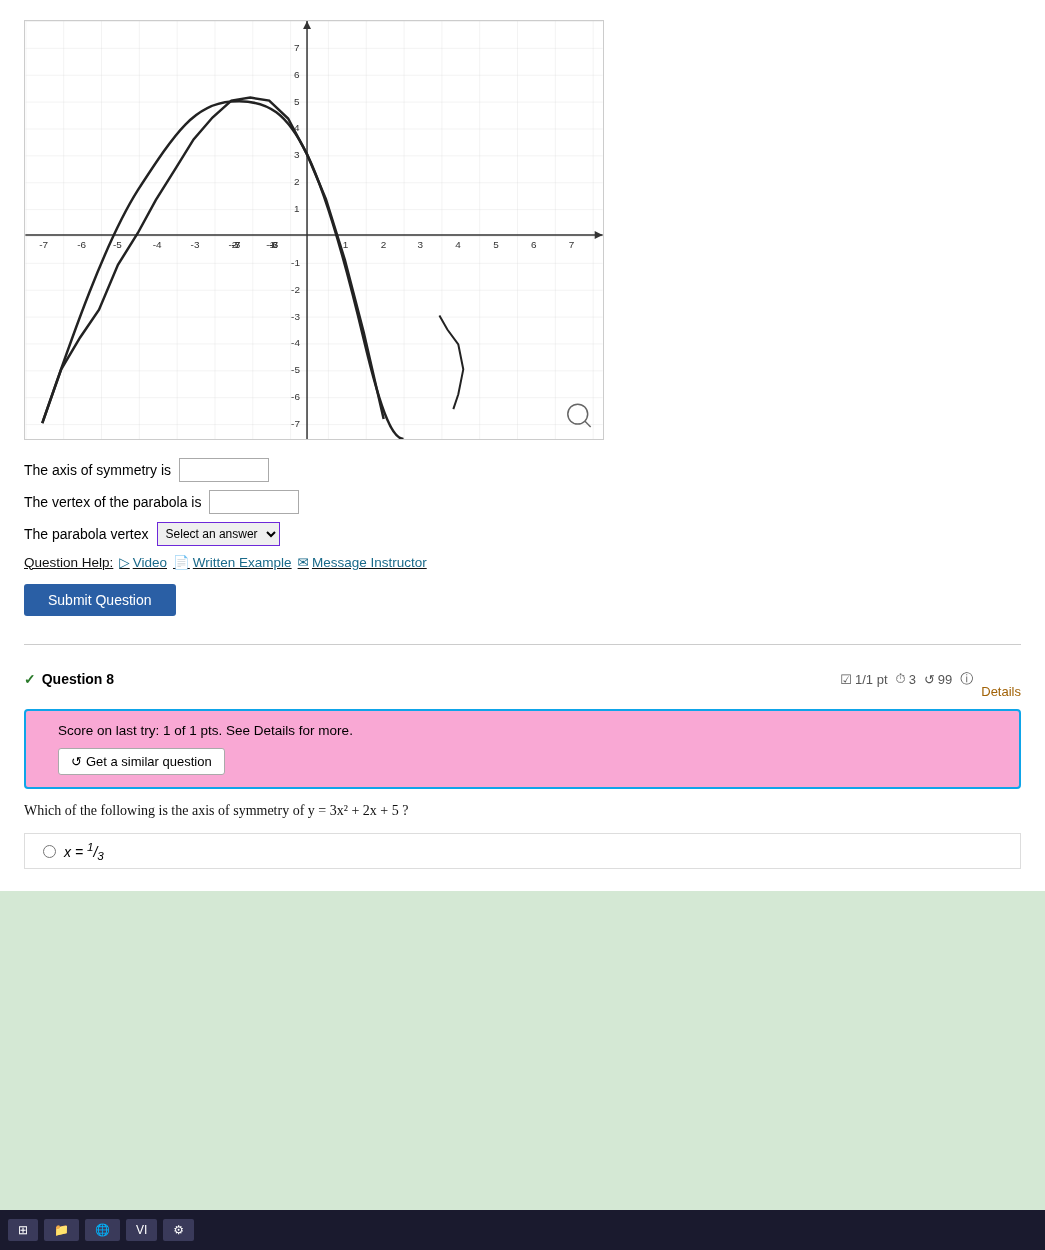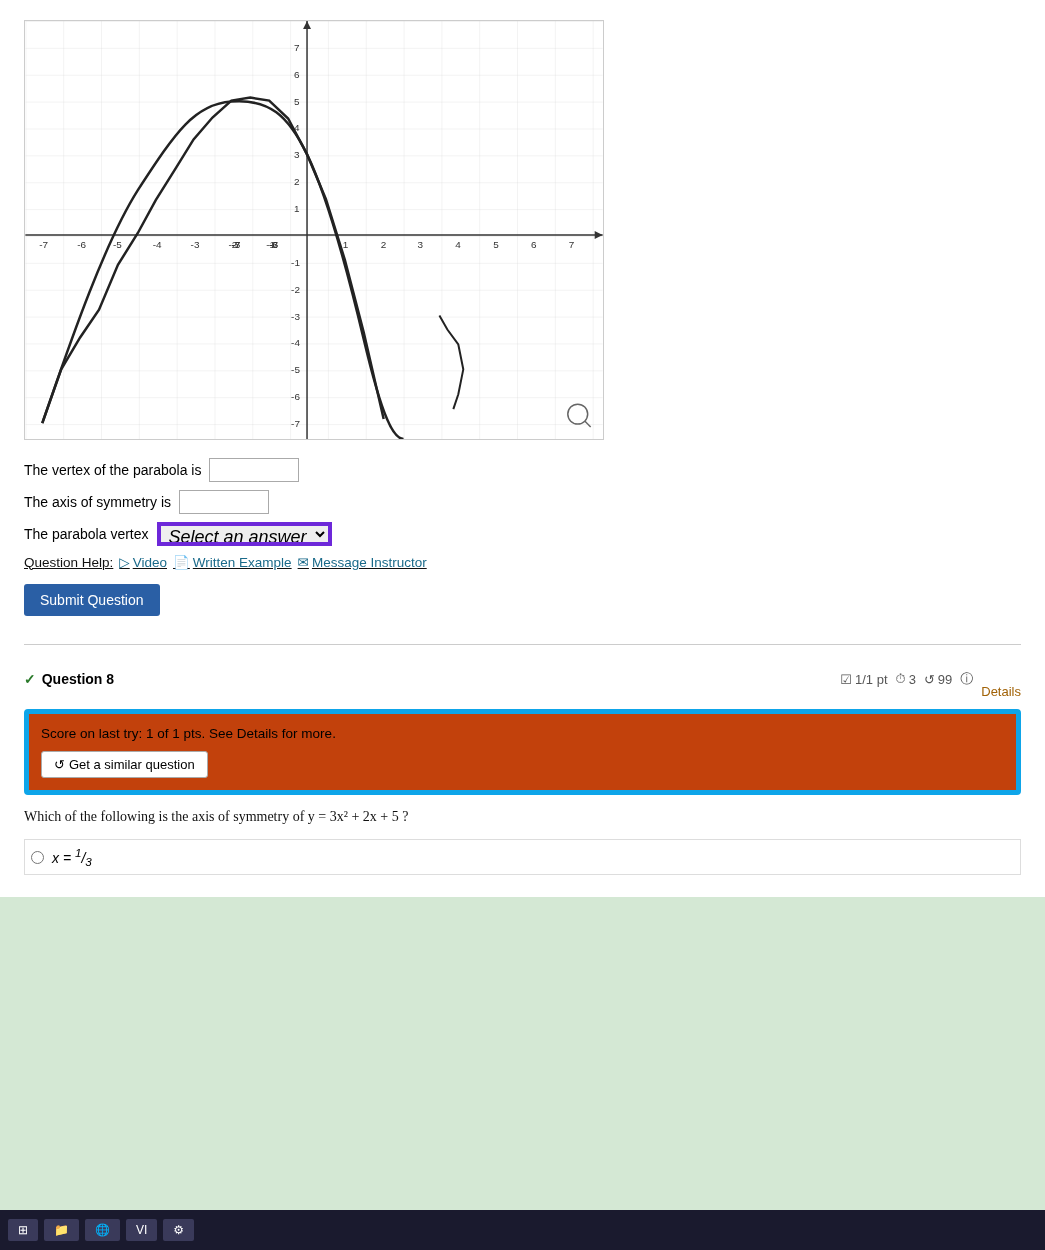--- a/index.html
+++ b/index.html
@@ -42,25 +42,24 @@
       gap: 8px;
     }
     .field-row input[type="text"] {
       border: 1px solid #aaa;
       width: 90px;
       height: 24px;
       padding: 2px 4px;
       font-size: 13px;
     }
     .field-row select {
-      border: 4px solid #6d28d9;
+      border: 1px solid #6d28d9;
       height: 24px;
-      font-size: 18px;
+      font-size: 12px;
       padding: 0 4px;
-      font-style: italic;
     }
     .question-help {
       font-size: 13.5px;
       margin-bottom: 14px;
       display: flex;
       align-items: center;
       gap: 6px;
       color: #111;
       text-decoration: underline;
     }
@@ -69,21 +68,21 @@
       text-decoration: none;
       display: flex;
       align-items: center;
       gap: 3px;
       cursor: pointer;
     }
     .submit-btn {
       background: #2a5fa5;
       color: white;
       border: none;
-      padding: 8px 16px;
+      padding: 8px 24px;
       font-size: 14px;
       border-radius: 3px;
       cursor: pointer;
       margin-bottom: 24px;
     }
     .question-8-section {
       border-top: 1px solid #ccc;
       padding-top: 14px;
       margin-top: 4px;
     }
@@ -104,24 +103,24 @@
     .q8-meta {
       display: flex;
       align-items: center;
       gap: 8px;
       font-size: 13px;
       color: #555;
     }
     .q8-meta-item { display: flex; align-items: center; gap: 3px; }
     .details-link { color: #a16207; cursor: pointer; margin-top: 25px; }
     .score-box {
-      background: #c2410c;
-      border: 5px solid #0ea5e9;
+      background: #f9a8d4;
+      border: 2px solid #0ea5e9;
       border-radius: 4px;
-      padding: 12px 12px;
+      padding: 12px 32px;
       margin-bottom: 14px;
     }
     .score-text { font-size: 13.5px; margin-bottom: 10px; }
     .similar-btn {
       border: 1px solid #aaa;
       background: white;
       padding: 5px 12px;
       font-size: 13px;
       border-radius: 3px;
       cursor: pointer;
@@ -134,21 +133,21 @@
       margin-bottom: 14px;
       color: #111;
       font-family: Liberation Serif, serif;
     }
     .answer-option {
       display: flex;
       align-items: center;
       gap: 8px;
       margin-bottom: 6px;
       font-size: 14px;
-      padding: 6px 6px;
+      padding: 6px 18px;
       border: 1px solid #ddd;
       background: white;
     }
     .answer-option input[type="radio"] {
       cursor: pointer;
     }
     .math-text {
       font-style: italic;
     }
     .taskbar {
@@ -305,25 +304,25 @@
           430,390
         "></polyline>
 
       <circle cx="555" cy="395" r="10" fill="none" stroke="#666" stroke-width="1.5"></circle>
       <line x1="562" y1="402" x2="568" y2="408" stroke="#666" stroke-width="1.5"></line>
     </svg>
   </div>
 
   
   <div class="field-row">
+    <span>The axis of symmetry is</span>
+    <input type="text" value="" style="">
+  </div>
+  <div class="field-row">
     <span>The vertex of the parabola is</span>
-    <input type="text" value="" style="">
-  </div>
-  <div class="field-row">
-    <span>The axis of symmetry is</span>
     <input type="text" value="" style="">
   </div>
   <div class="field-row">
     <span>The parabola vertex</span>
     <select>
       <option value="">Select an answer</option>
       <option value="upwards">upwards</option>
       <option value="downwards">downwards</option>
     </select>
   </div>

